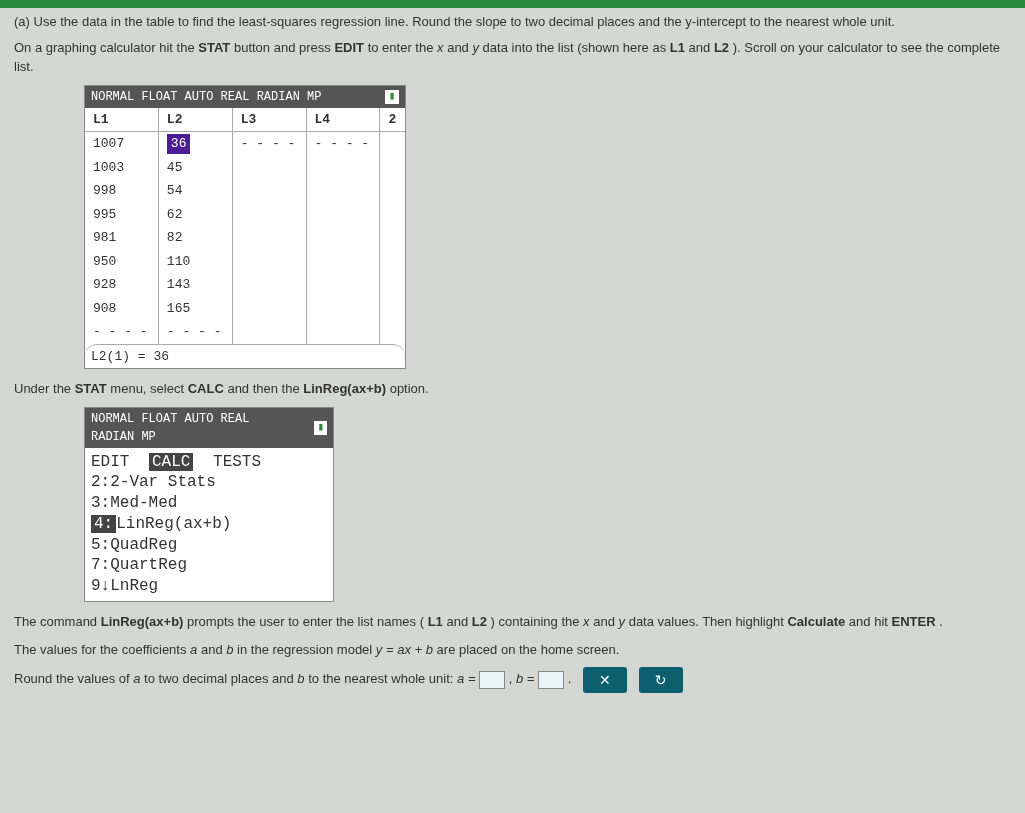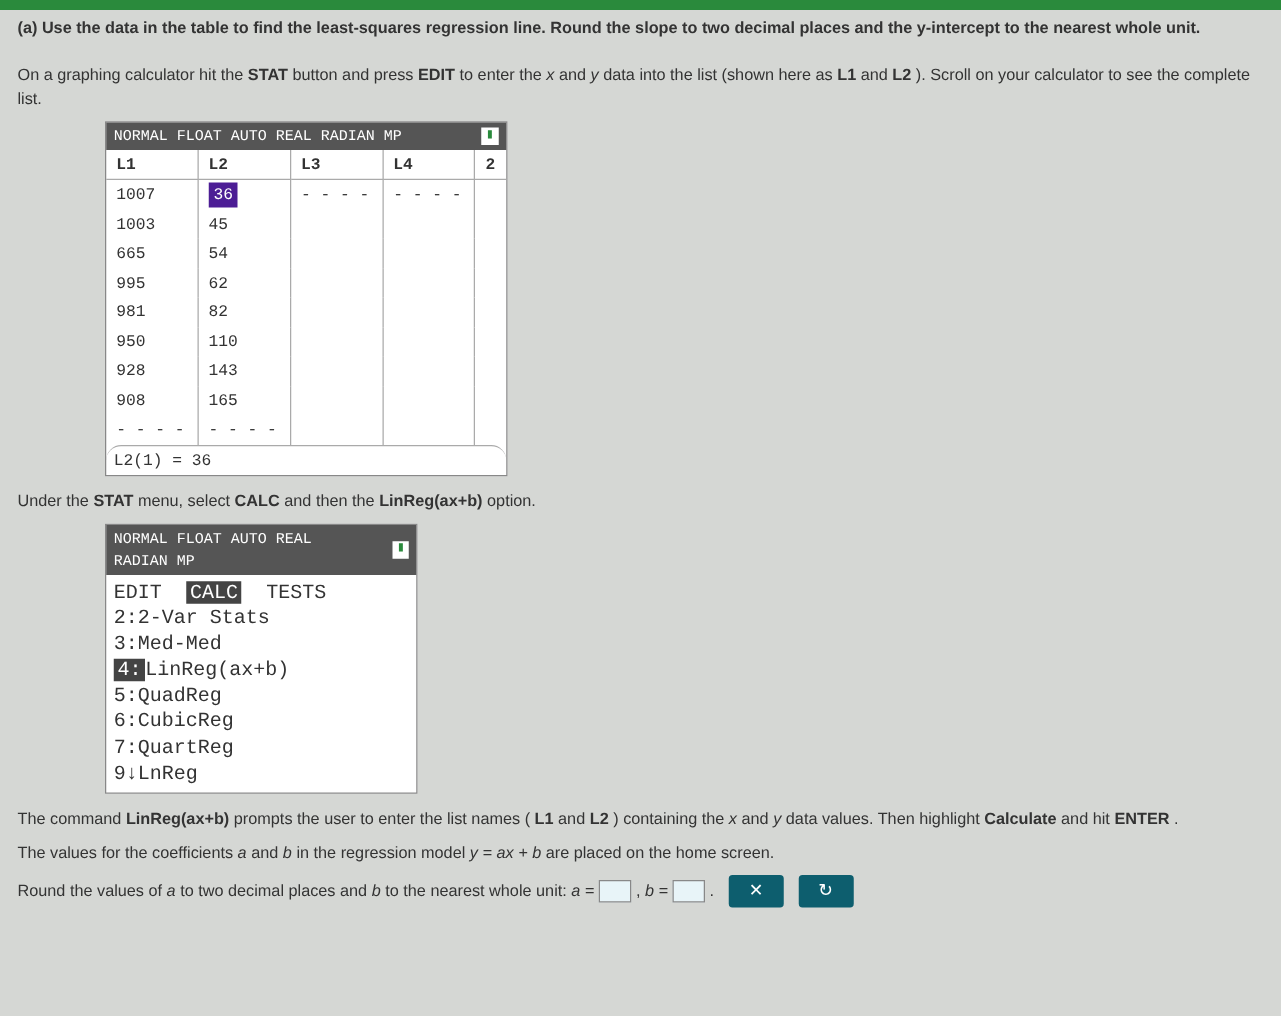--- a/index.html
+++ b/index.html
@@ -13,21 +13,21 @@
     font-size: 13px;
     line-height: 1.5;
   }
   .top-bar {
     height: 8px;
     background: #2a8a3c;
   }
   .content {
     padding: 4px 14px 10px 14px;
   }
-  .q-part { margin-bottom: 18px; font-weight: bold; }
+  .q-part { margin-bottom: 6px; }
   .instr { margin-bottom: 8px; }
   .calc-shell {
     border: 1px solid #888;
     background: #fff;
     display: inline-block;
     margin-left: 70px;
     margin-bottom: 10px;
   }
   .calc-header {
     background:#555;
@@ -144,21 +144,21 @@
             <td></td>
           </tr>
       <tr>
             <td>1003</td>
             <td>45</td>
             <td></td>
             <td></td>
             <td></td>
           </tr>
       <tr>
-            <td>665</td>
+            <td>998</td>
             <td>54</td>
             <td></td>
             <td></td>
             <td></td>
           </tr>
       <tr>
             <td>995</td>
             <td>62</td>
             <td></td>
             <td></td>
@@ -223,21 +223,20 @@
     <div class="menu-body">
       <div class="tabs">
         <span>EDIT</span>
         <span class="inv">CALC</span>
         <span>TESTS</span>
       </div>
       <div>2:2-Var Stats</div>
       <div>3:Med-Med</div>
       <div><span class="inv">4:</span><span>LinReg(ax+b)</span></div>
       <div>5:QuadReg</div>
-      <div>6:CubicReg</div>
       <div>7:QuartReg</div>
       <div>9↓LnReg</div>
     </div>
   </div>
 
   <div class="para">
     <span>The command </span>
     <b class="k">LinReg(ax+b)</b>
     <span> prompts the user to enter the list names (</span>
     <b class="k">L1</b>

